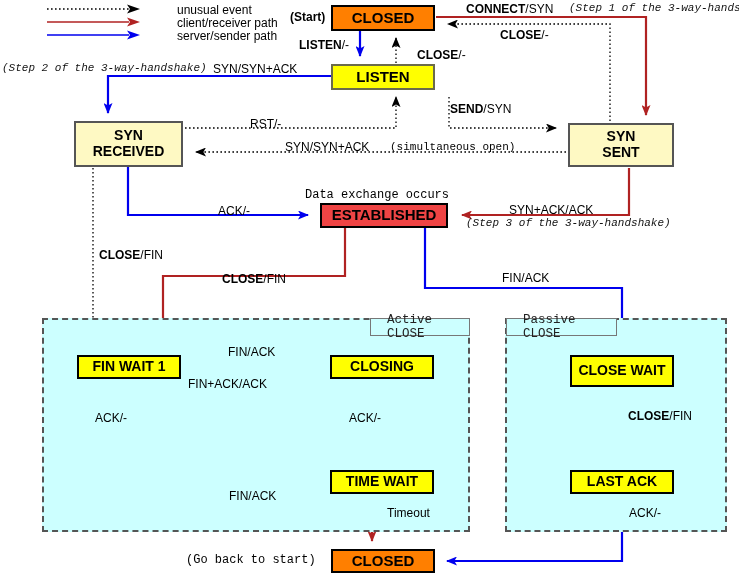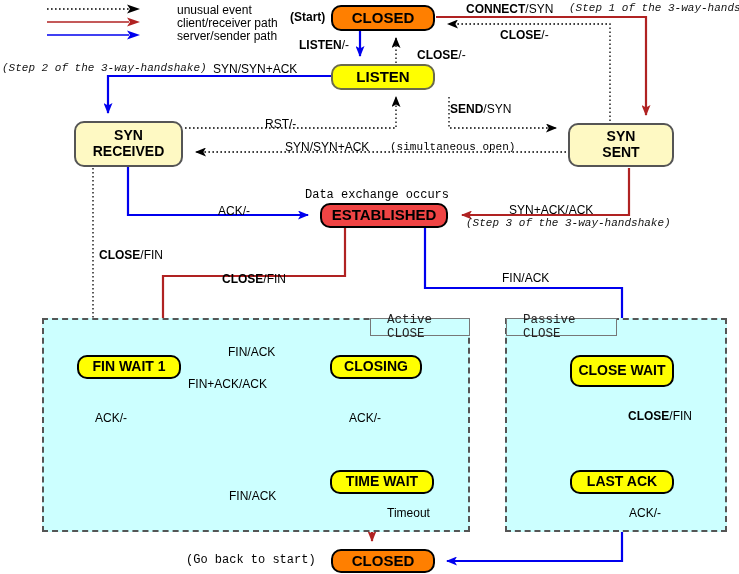--- a/index.html
+++ b/index.html
@@ -2,21 +2,21 @@
 <html><head>
 <meta charset="utf-8">
 <style>
   html,body{margin:0;padding:0;background:#ffffff;}
   body{width:739px;height:574px;font-family:"Liberation Sans",sans-serif;}
   #stage{position:relative;width:739px;height:574px;overflow:hidden;background:#fff;}
   svg#wires{position:absolute;left:0;top:0;width:739px;height:574px;}
 
   .node{position:absolute;box-sizing:border-box;display:flex;align-items:center;
         justify-content:center;text-align:center;font-weight:bold;color:#000;
-        font-family:"Liberation Sans",sans-serif;line-height:1.12;border-radius:10px;}
+        font-family:"Liberation Sans",sans-serif;line-height:1.12;}
   .n-closed{background:#ff7f00;border:2px solid #000;font-size:15px;}
   .n-listen{background:#ffff00;border:2px solid #6b6b4b;font-size:15px;}
   .n-gray{background:#fef9c3;border:2px solid #555;font-size:14px;}
   .n-estab{background:#ef4444;border:2px solid #000;font-size:15px;}
   .n-yellow{background:#ffff00;border:2px solid #000;font-size:14px;}
 
   .zone{position:absolute;box-sizing:border-box;background:#ccffff;
         border:2px dashed #555;}
   .zone-label{position:absolute;box-sizing:border-box;background:#ccffff;
         border:1px solid #777;font-family:"Liberation Mono",monospace;
@@ -124,21 +124,21 @@
   </div>
 
   <div class="node n-gray" style="left:568px;top:123px;width:106px;height:44px;flex-direction:column;">
     <span>SYN</span>
     <span>SENT</span>
   </div>
 
   <div class="node n-estab" style="left:320px;top:203px;width:128px;height:25px;">ESTABLISHED</div>
 
   <div class="node n-yellow" style="left:77px;top:355px;width:104px;height:24px;">FIN WAIT 1</div>
-  <div class="node n-yellow" style="left:330px;top:355px;width:92px;height:24px;">CLOSING</div>
+  <div class="node n-yellow" style="left:330px;top:355px;width:104px;height:24px;">CLOSING</div>
   <div class="node n-yellow" style="left:570px;top:355px;width:104px;height:32px;">CLOSE WAIT</div>
 
   <div class="node n-yellow" style="left:330px;top:470px;width:104px;height:24px;">TIME WAIT</div>
   <div class="node n-yellow" style="left:570px;top:470px;width:104px;height:24px;">LAST ACK</div>
 
   <div class="node n-closed" style="left:331px;top:549px;width:104px;height:24px;">CLOSED</div>
 
   <div class="lbl leg" style="left:145px;top:3px;">unusual event</div>
   <div class="lbl leg" style="left:145px;top:16px;">client/receiver path</div>
   <div class="lbl leg" style="left:145px;top:29px;">server/sender path</div>
@@ -165,21 +165,21 @@
   <div class="lbl kv big" style="left:500px;top:28px;">
     <b>CLOSE</b><span>/-</span>
   </div>
 
   <div class="lbl kv big" style="left:466px;top:2px;">
     <b>CONNECT</b><span>/SYN</span>
   </div>
 
   <div class="lbl s12" style="left:213px;top:62px;">SYN/SYN+ACK</div>
 
-  <div class="lbl s12" style="left:265px;top:117px;">RST/-</div>
+  <div class="lbl s12" style="left:250px;top:117px;">RST/-</div>
 
   <div class="lbl kv big" style="left:450px;top:102px;">
     <b>SEND</b><span>/SYN</span>
   </div>
 
   <div class="lbl s12" style="left:285px;top:140px;">SYN/SYN+ACK</div>
 
   <div class="lbl s12" style="left:218px;top:204px;">ACK/-</div>
 
   <div class="lbl s12" style="left:509px;top:203px;">SYN+ACK/ACK</div>

